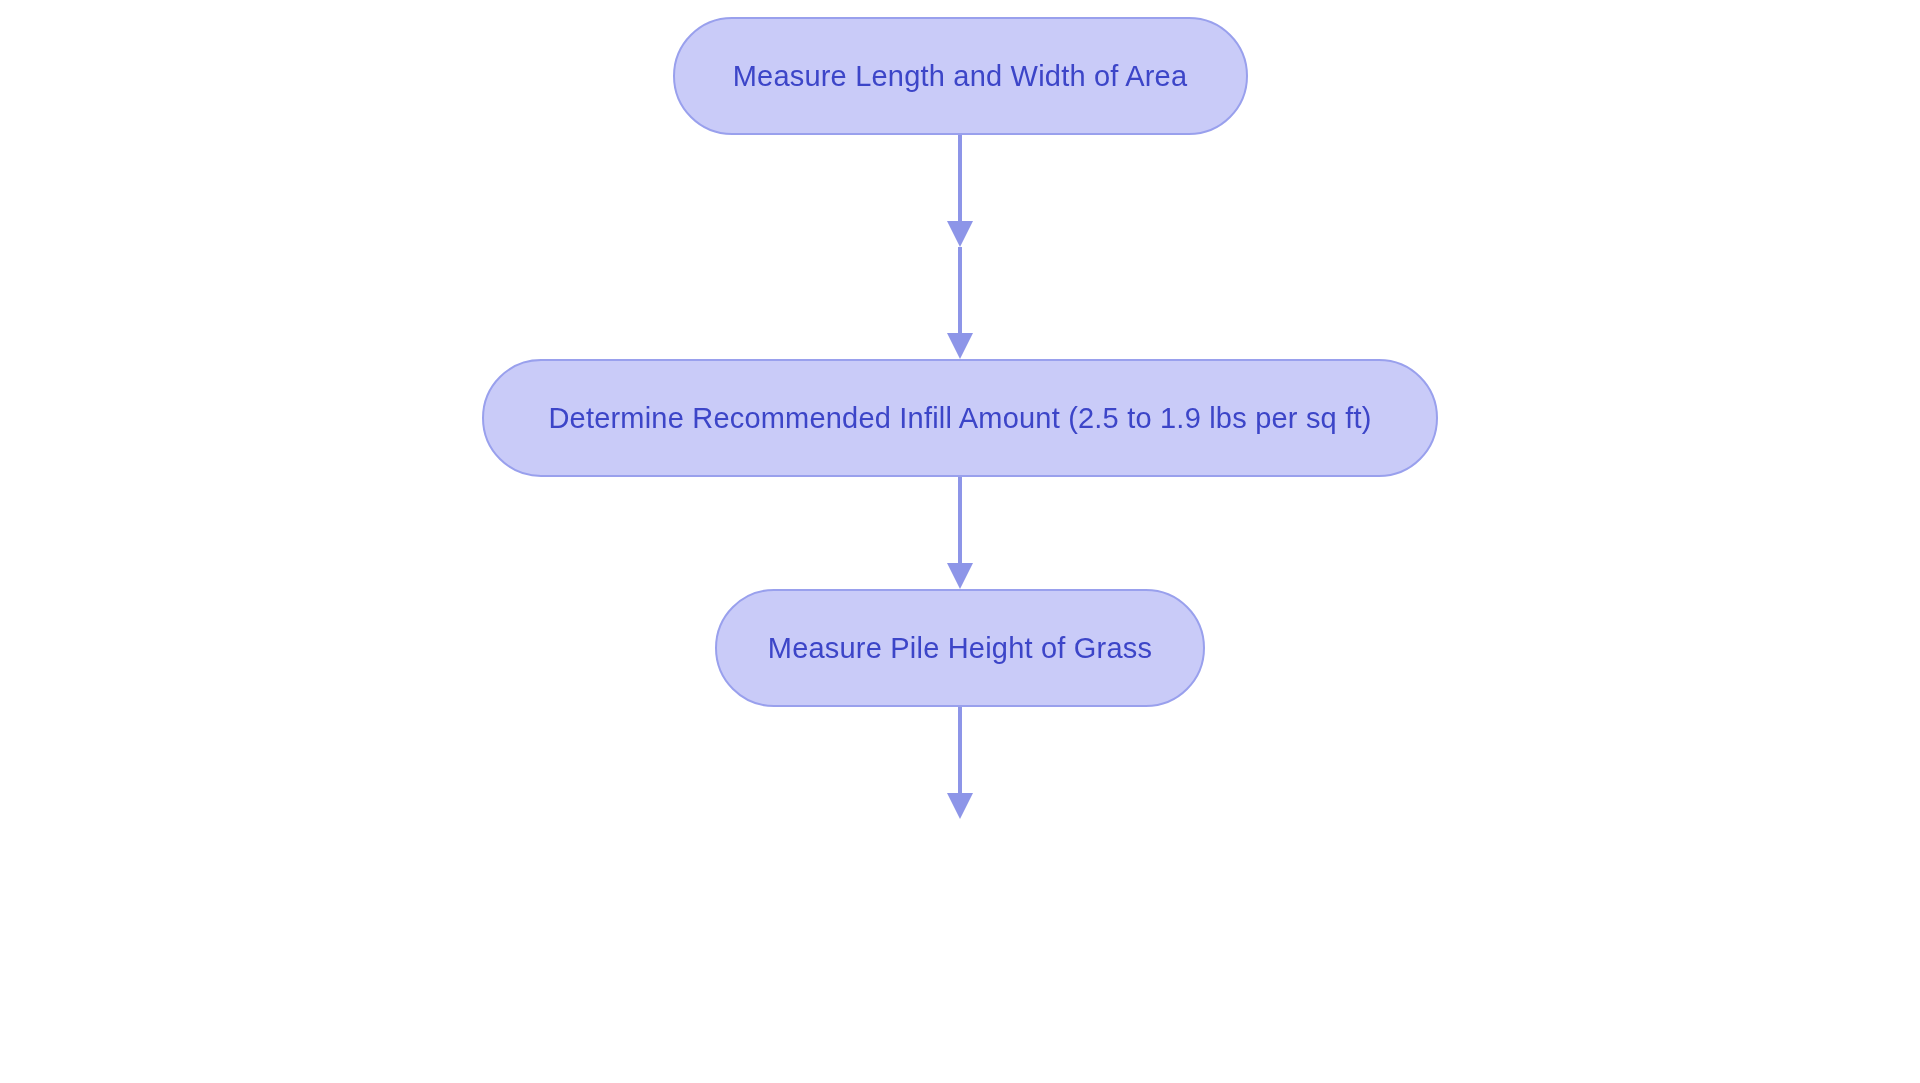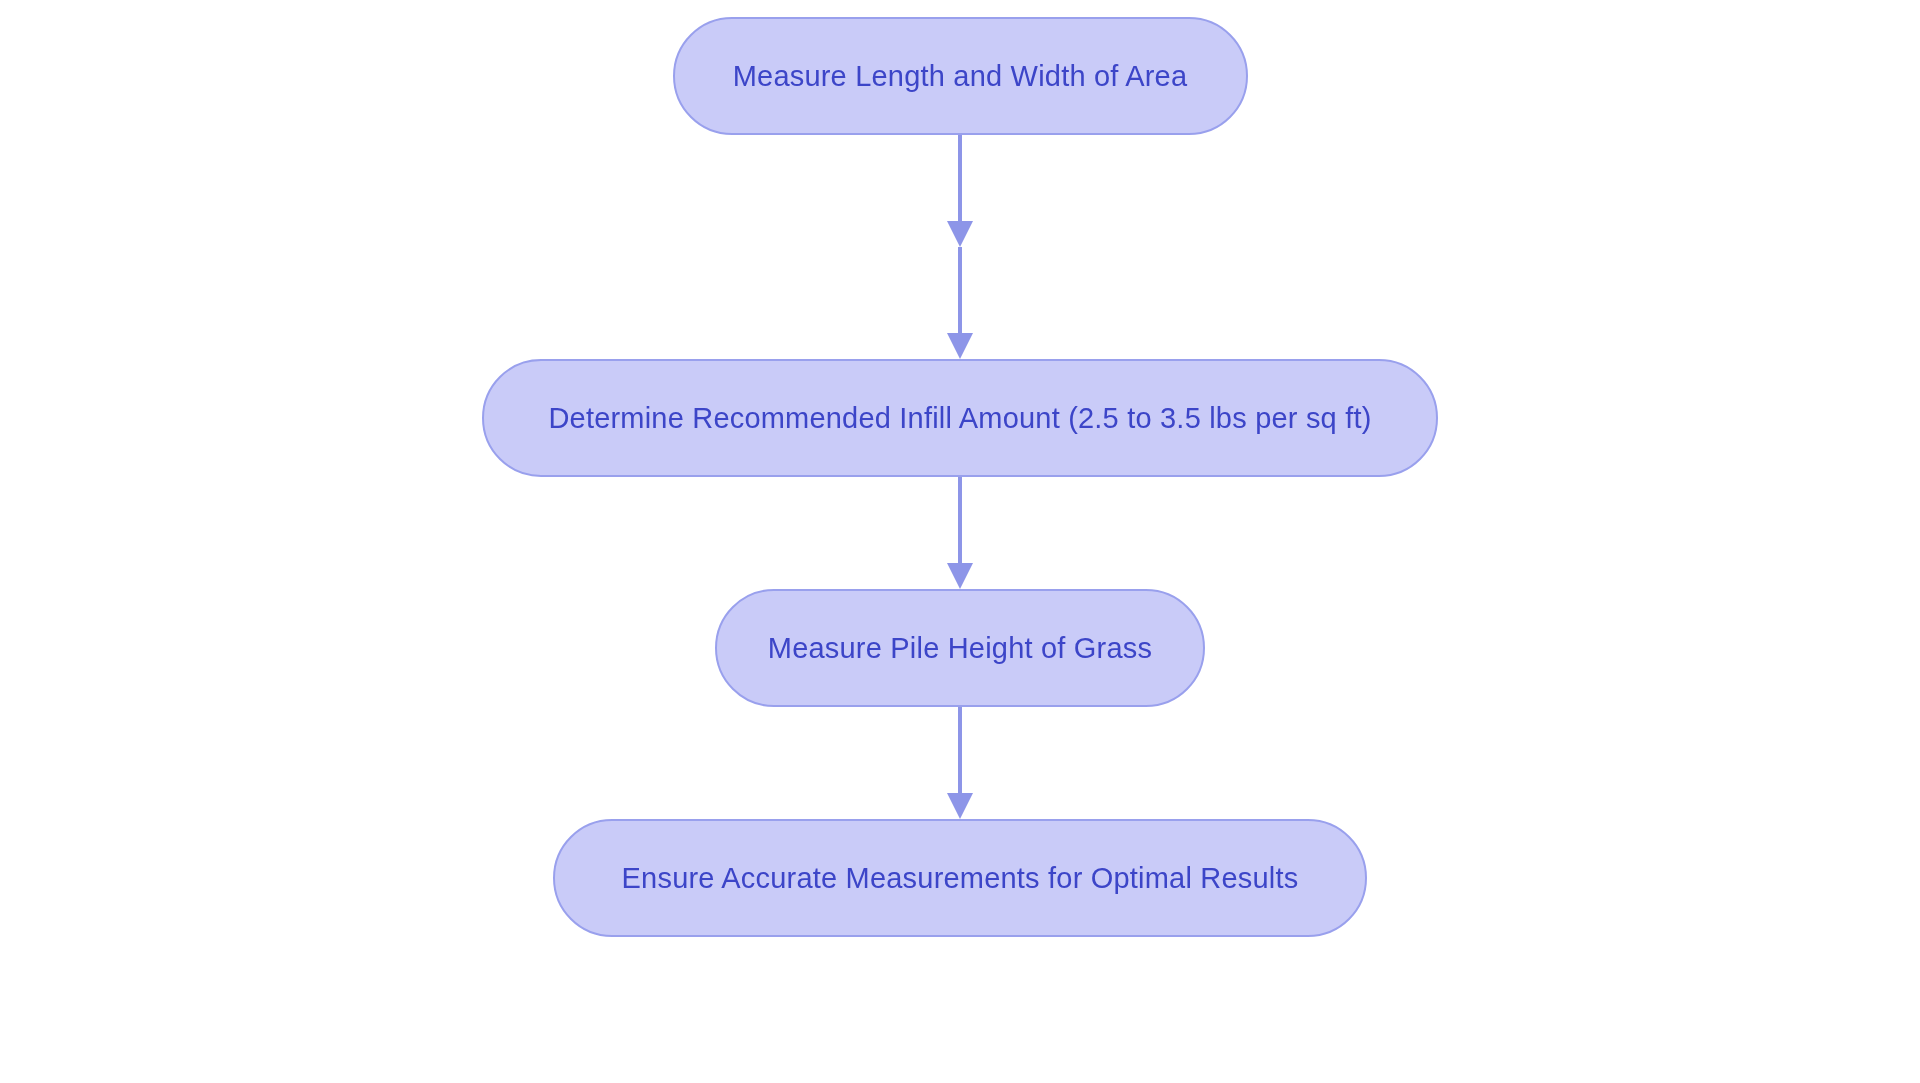--- a/index.html
+++ b/index.html
@@ -79,34 +79,31 @@
     <div class="head"></div>
   </div>
 
 
   <div class="arrow">
     <div class="shaft"></div>
     <div class="head"></div>
   </div>
 
   <div class="node w3">
-    <span>Determine Recommended Infill Amount (2.5 to 3.5 lbs per sq ft)</span>
+    <span>Determine Recommended Infill Amount (2.5 to 1.9 lbs per sq ft)</span>
   </div>
 
   <div class="arrow">
     <div class="shaft"></div>
     <div class="head"></div>
   </div>
 
   <div class="node w4">
     <span>Measure Pile Height of Grass</span>
   </div>
 
   <div class="arrow">
     <div class="shaft"></div>
     <div class="head"></div>
   </div>
 
-  <div class="node w5">
-    <span>Ensure Accurate Measurements for Optimal Results</span>
-  </div>
 
 </div>
 
 </body></html>

